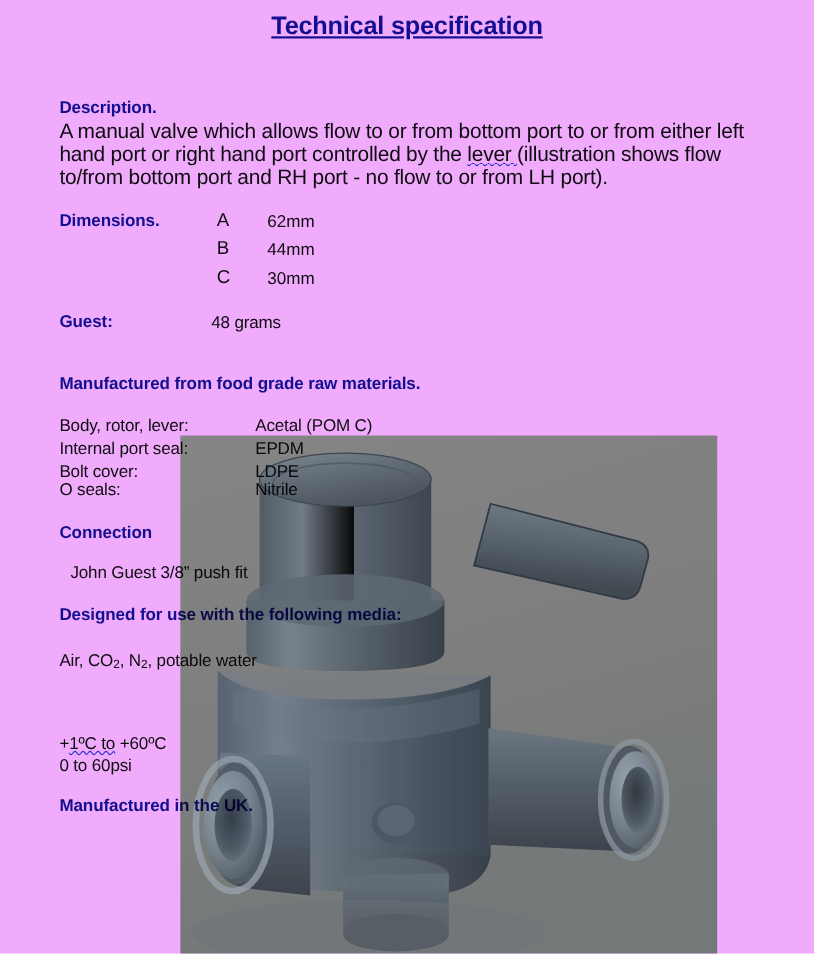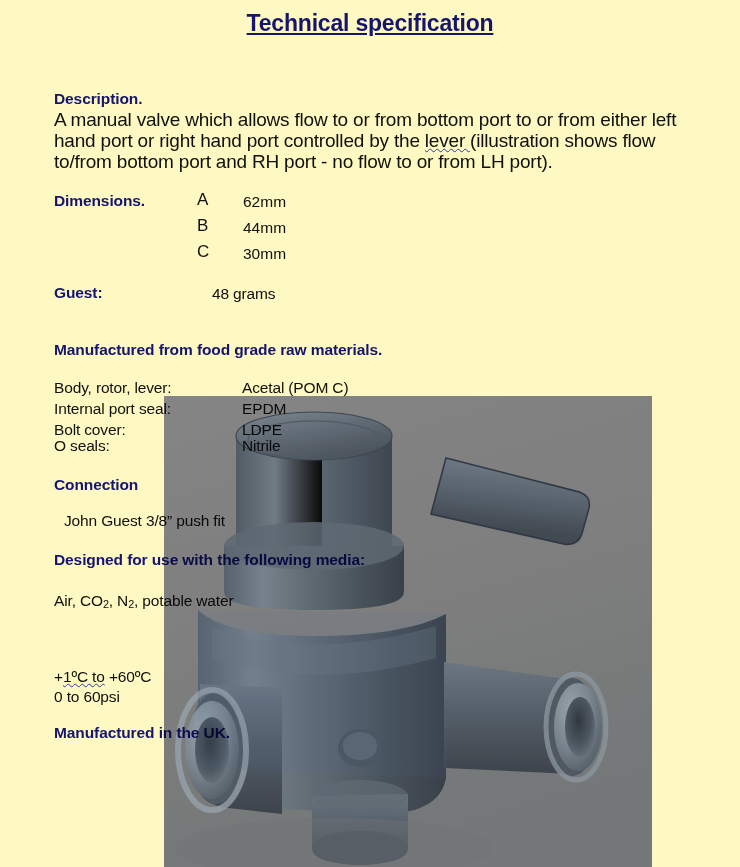--- a/index.html
+++ b/index.html
@@ -7,21 +7,21 @@
     padding: 0;
     background: #ffffff;
   }
   body {
     font-family: "Liberation Sans", sans-serif;
   }
   #page {
     position: relative;
     width: 740px;
     height: 867px;
-    background: #fef9c3;
+    background: #f0abfc;
     overflow: hidden;
   }
 
   
   #photo-layer {
     position: absolute;
     left: 164px;
     top: 396px;
     width: 488px;
     height: 471px;
@@ -91,21 +91,21 @@
     text-decoration-style: wavy;
     text-decoration-color: #2b3fd0;
     text-decoration-thickness: 1px;
     text-underline-offset: 1px;
   }
 
   .dim-label { left: 197px; font-size: 17px; color: #101010; }
   .dim-value { left: 243px; font-size: 15.5px; color: #101010; }
 
   .mat-label { left: 54px; }
-  .mat-value { left: 242px; }
+  .mat-value { left: 232px; }
 
   sub { font-size: 0.7em; vertical-align: -0.22em; }
 </style>
 </head>
 <body>
 
 <div id="page">
 
   <div id="photo-layer">
     <svg class="valve" viewBox="0 0 488 471" preserveAspectRatio="none">
@@ -212,21 +212,21 @@
     <div class="abs dim-label" style="top:190px;">A</div>
     <div class="abs dim-value" style="top:193px;">62mm</div>
 
     <div class="abs dim-label" style="top:216px;">B</div>
     <div class="abs dim-value" style="top:219px;">44mm</div>
 
     <div class="abs dim-label" style="top:242px;">C</div>
     <div class="abs dim-value" style="top:245px;">30mm</div>
 
     <div class="abs hdr" style="left:54px; top:284px;">Guest:</div>
-    <div class="abs body-txt" style="left:212px; top:285px;">48 grams</div>
+    <div class="abs body-txt" style="left:192px; top:285px;">48 grams</div>
 
     <div class="abs hdr" style="left:54px; top:341px;">Manufactured from food grade raw materials.</div>
 
     <div class="abs body-txt mat-label" style="top:379px;">Body, rotor, lever:</div>
     <div class="abs body-txt mat-value" style="top:379px;">Acetal (POM C)</div>
 
     <div class="abs body-txt mat-label" style="top:400px;text-align:right;">Internal port seal:</div>
     <div class="abs body-txt mat-value" style="top:400px;">EPDM</div>
 
     <div class="abs body-txt mat-label" style="top:421px;text-align:center;">Bolt cover:</div>

